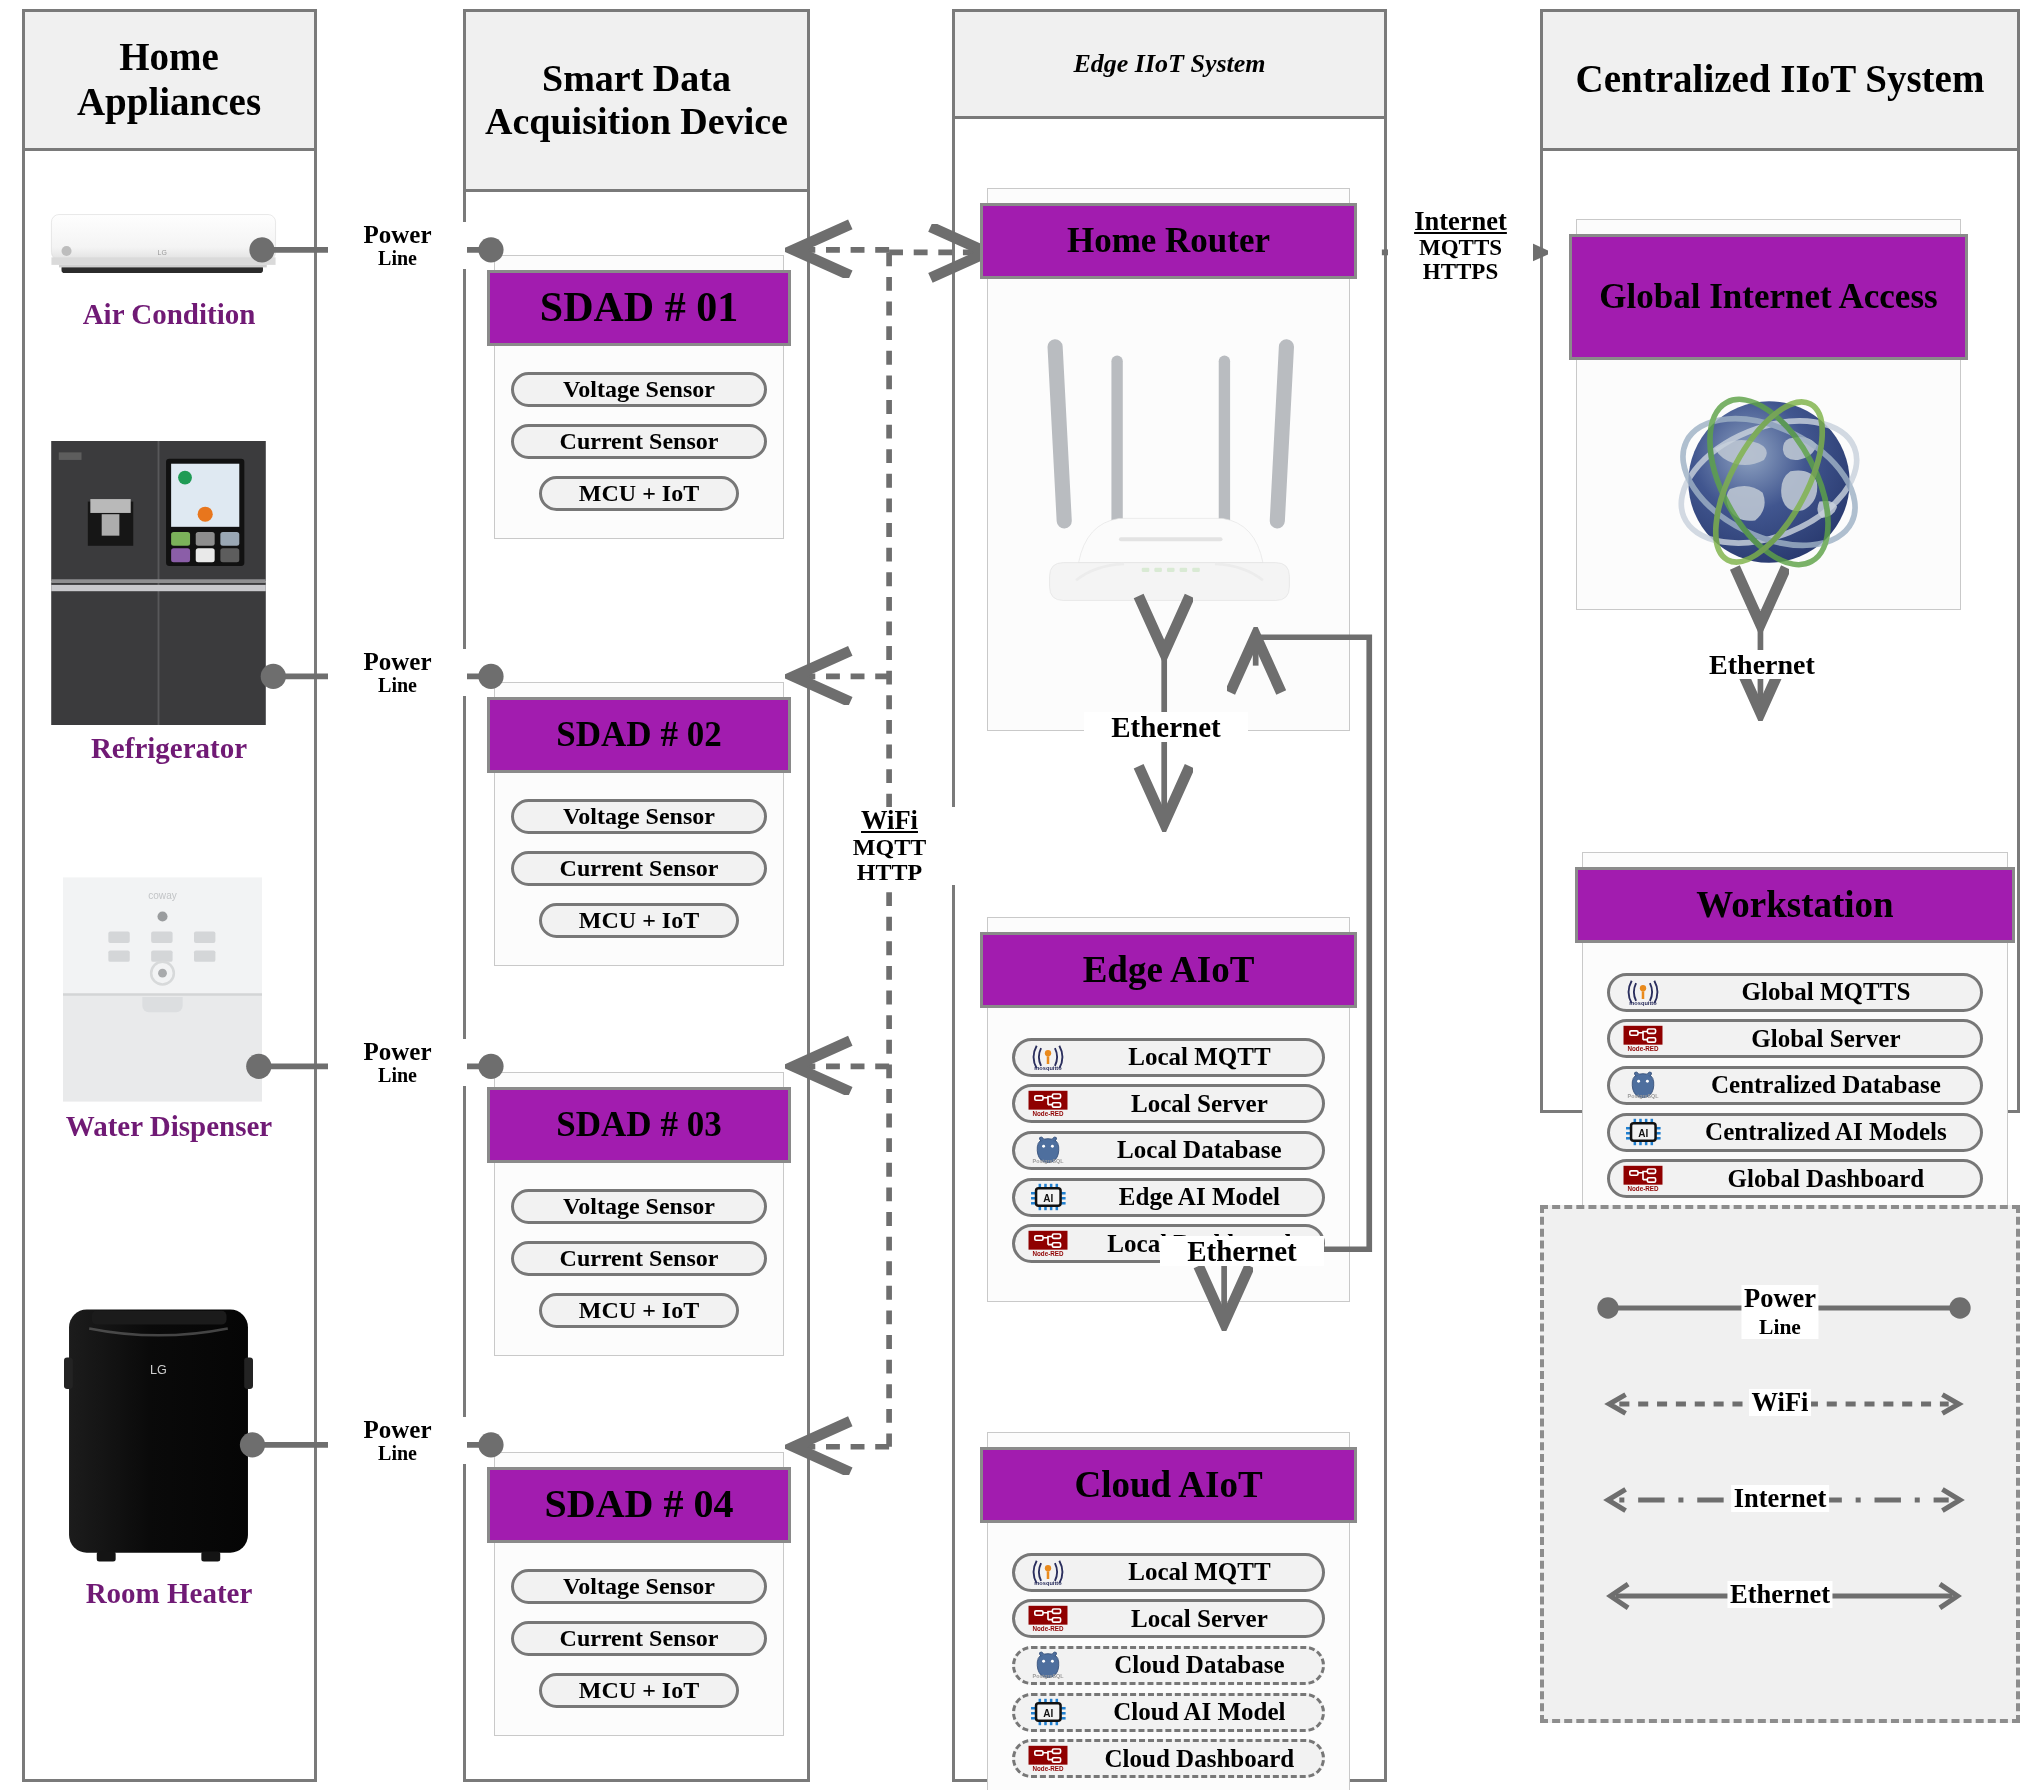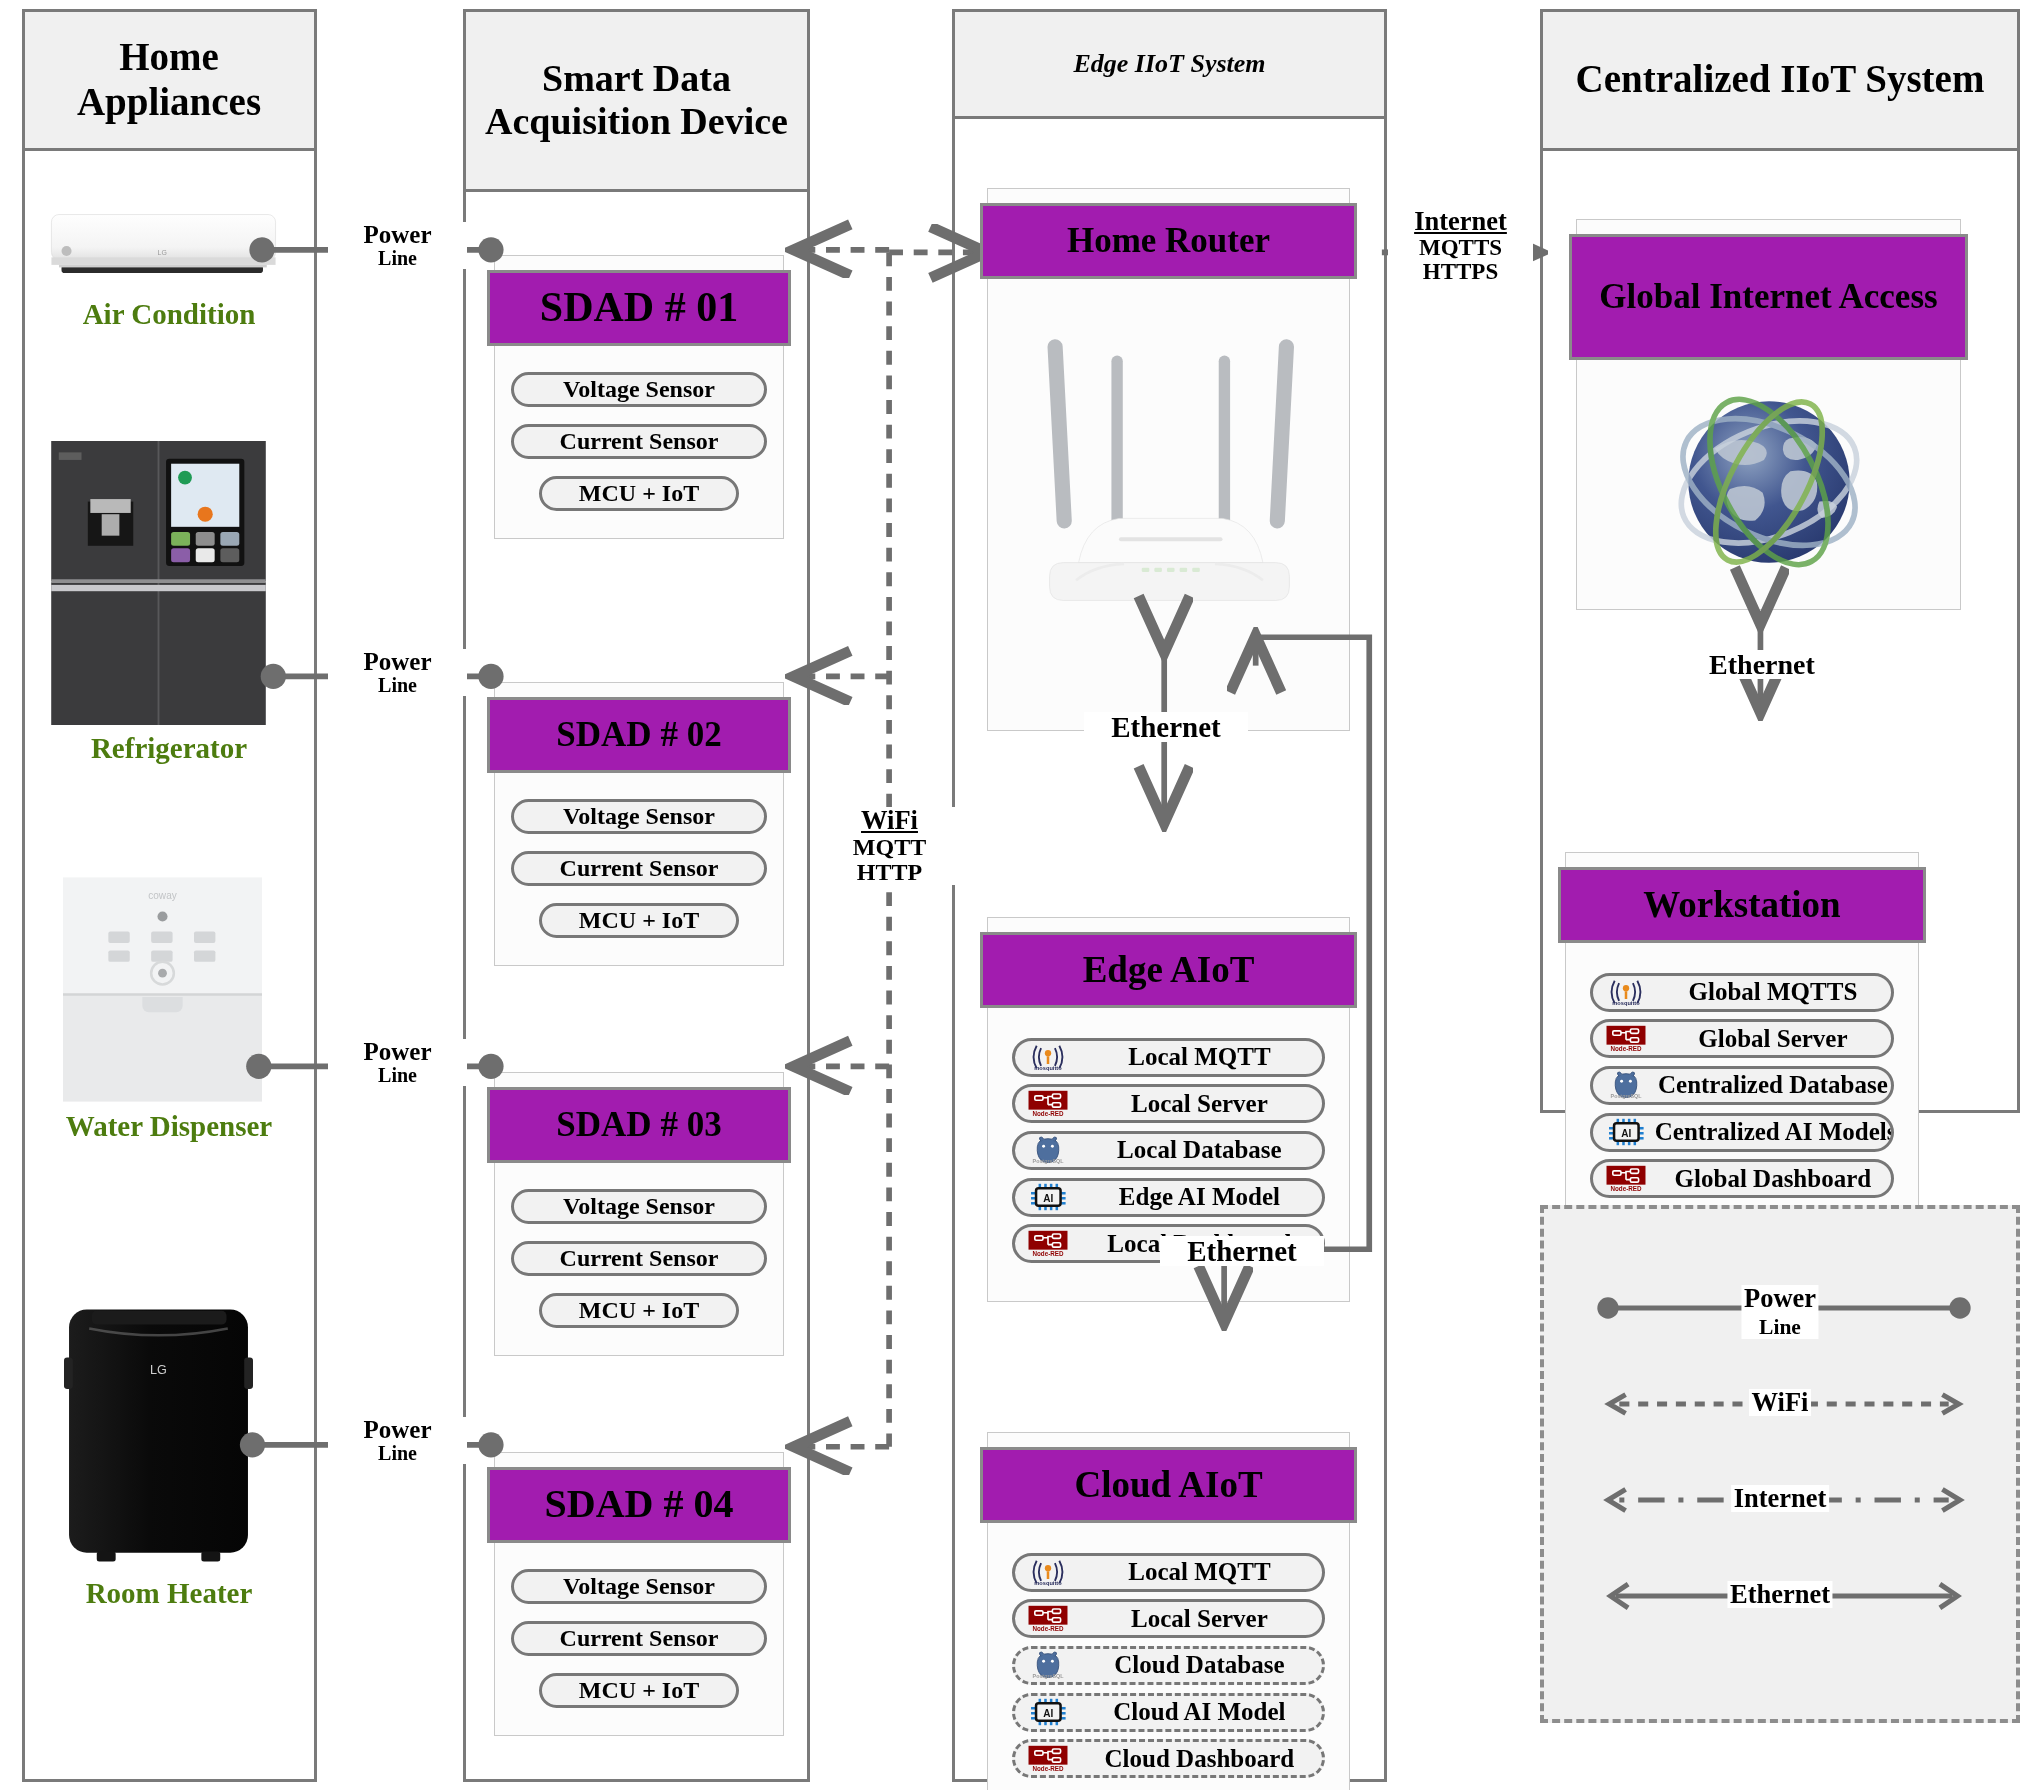--- a/index.html
+++ b/index.html
@@ -89,21 +89,21 @@
     line-height:1.05;
     z-index:6;
   }
   .conn-label .sub { font-weight:bold; display:block; }
   .ul { text-decoration:underline; }
 
   svg.lines { position:absolute; left:0; top:0; width:2035px; height:1790px; pointer-events:none; z-index:2;}
 
   .appliance-label {
     position:absolute; width:100%; text-align:center;
-    font-weight:bold; font-size:29px; line-height:1.1; color:#4d7c0f;
+    font-weight:bold; font-size:29px; line-height:1.1; color:#701a75;
   }
   .appliance-img { position:absolute; }
 
   .legend {
     position:absolute;
     border:4.4px dashed #8d8d8d;
     background:#f0f0f0;
   }
   .legend-title {
     text-align:center; font-weight:bold; font-size:37px;
@@ -662,21 +662,21 @@
           <g fill="none" stroke-width="9" opacity="0.82">
             <ellipse cx="182" cy="165" rx="146" ry="86" stroke="#c9d2dd" transform="rotate(-22 182 165)"></ellipse>
             <ellipse cx="182" cy="165" rx="146" ry="86" stroke="#9fb2c6" transform="rotate(26 182 165)"></ellipse>
             <ellipse cx="182" cy="165" rx="143" ry="74" stroke="#5ea348" transform="rotate(62 182 165)"></ellipse>
             <ellipse cx="182" cy="165" rx="140" ry="60" stroke="#7fb34a" transform="rotate(-62 182 165)"></ellipse>
           </g>
         </svg>
       </div>
     </div>
 
-    <div class="card" style="left:22px; top:701px; width:354px; height:379px;">
+    <div class="card" style="left:39px; top:701px; width:426px; height:379px;">
       <div class="card-title" style="height:76px; font-size:37px;">
         <span>Workstation</span>
       </div>
       <div style="position:absolute; left:24px; right:24px; top:120px;">
         <div class="pill" style="margin-bottom:7.6px;">
           <span class="picon">
             <svg viewBox="0 0 70 44" width="44" height="28" style="font-size:40px">
                 <g stroke="#2b2f5e" stroke-width="3" fill="none">
               <path d="M24,8 q-7,14 0,28"></path>
                   <path d="M17,4 q-10,18 0,36"></path>

